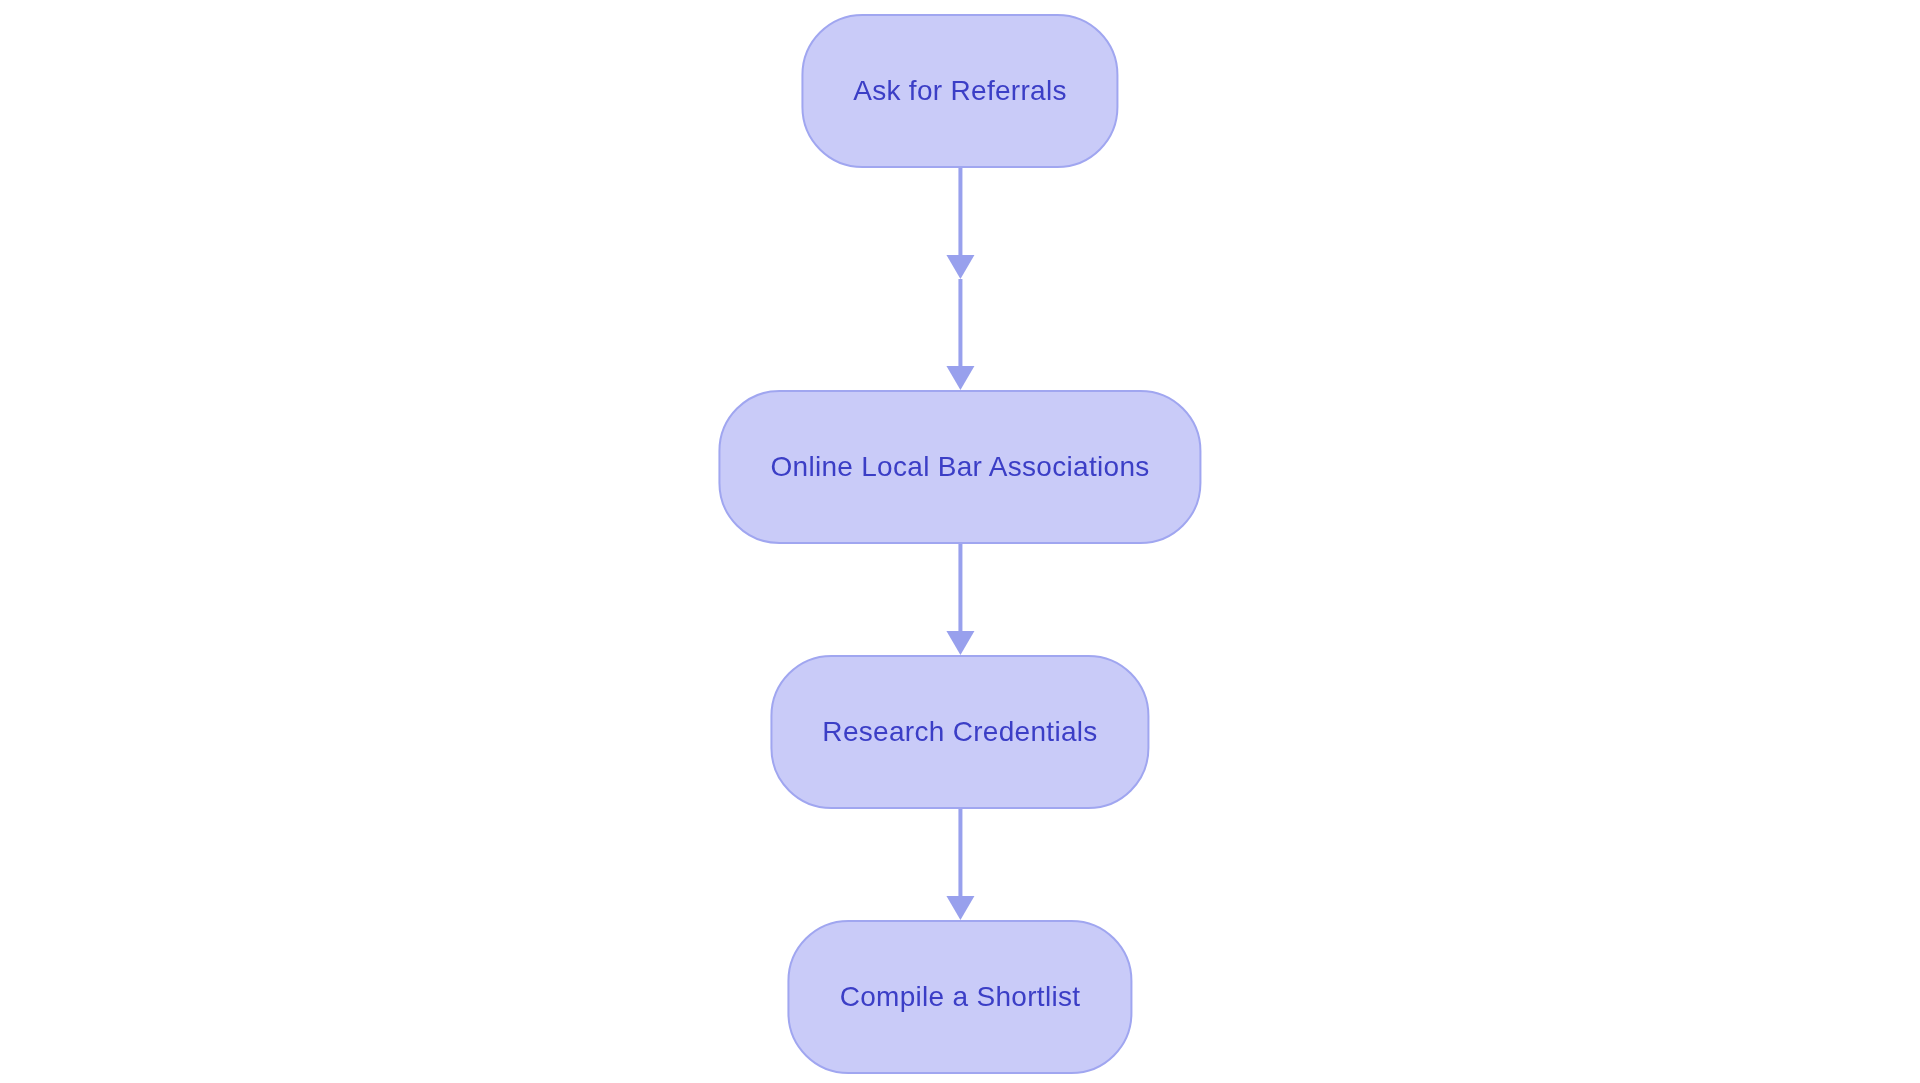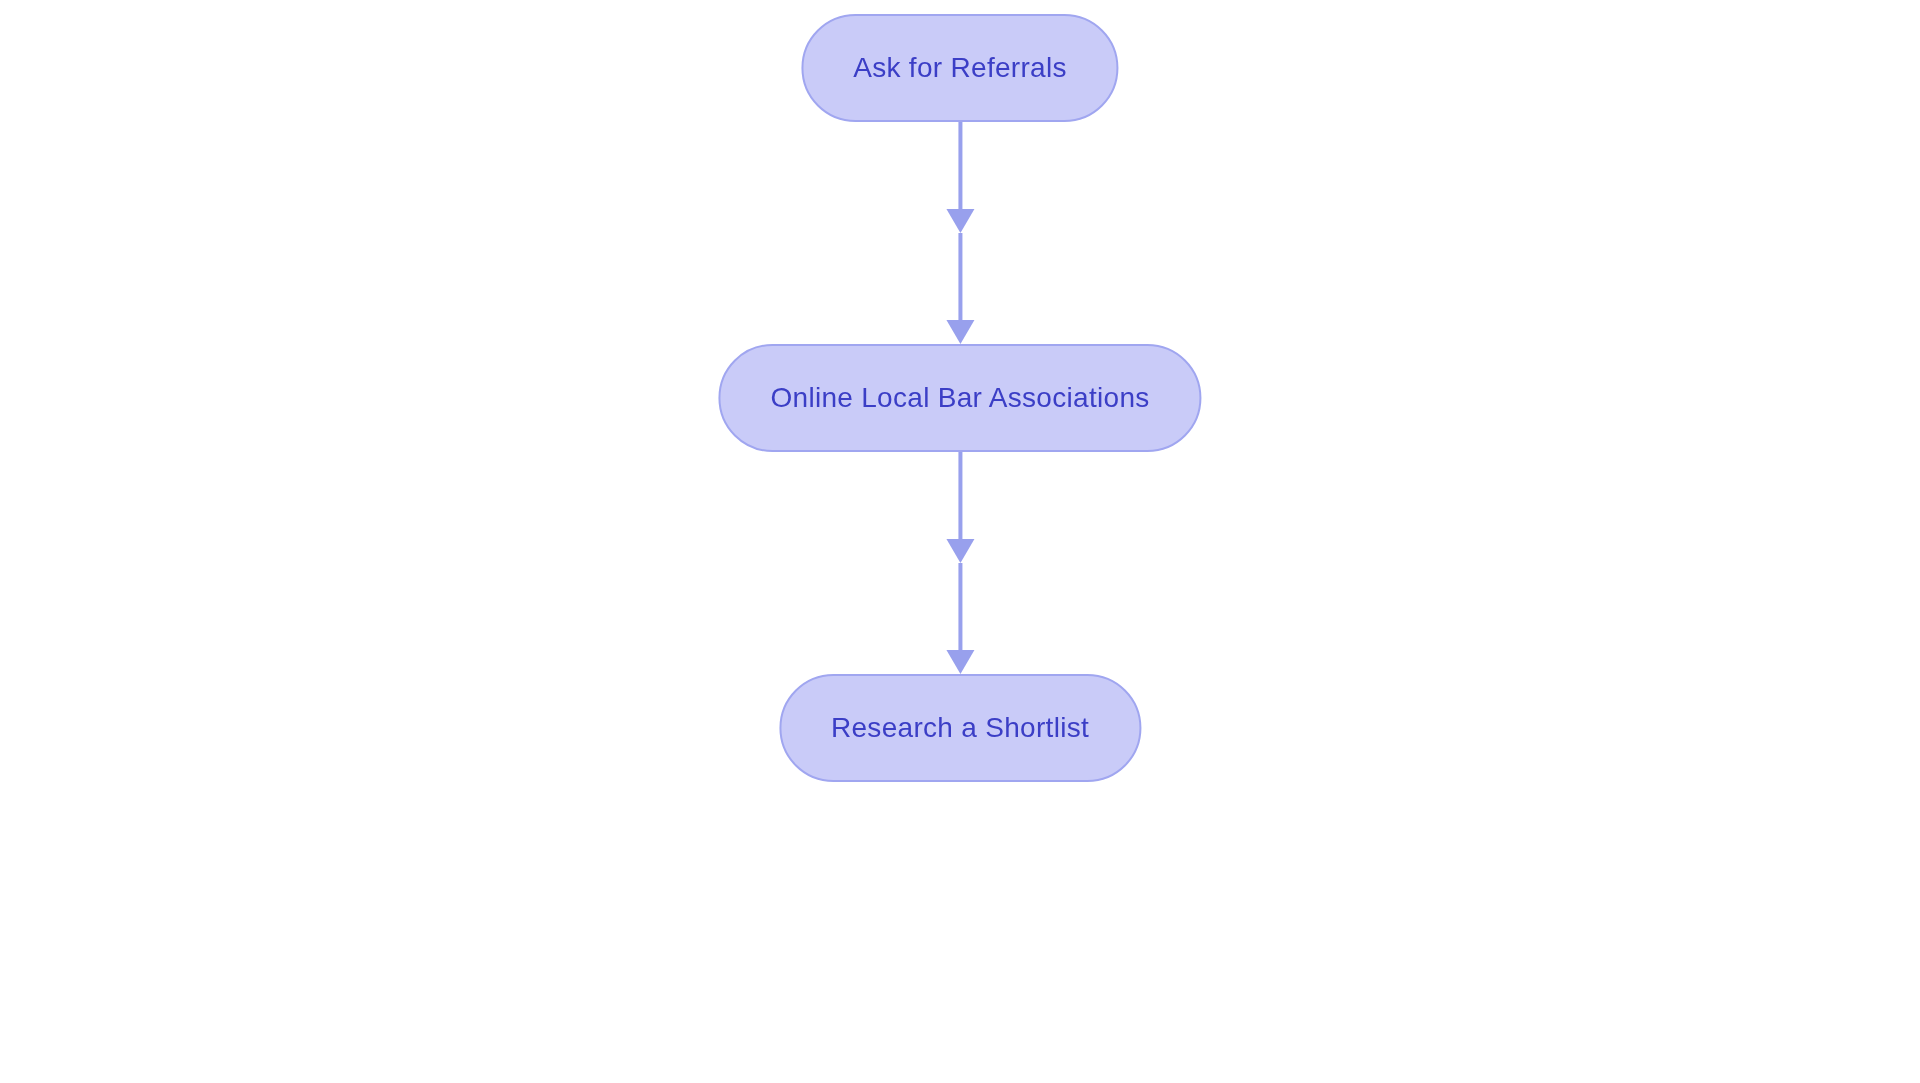--- a/index.html
+++ b/index.html
@@ -26,21 +26,21 @@
   .flow-column {
     position: absolute;
     top: 14px;
     left: 50%;
     transform: translateX(-50%);
     display: flex;
     flex-direction: column;
     align-items: center;
   }
   .node {
-    height: 108px;
+    height: 154px;
     padding: 0 50px;
     background: var(--node-fill);
     border: 2px solid var(--node-border);
     border-radius: 61px;
     display: flex;
     align-items: center;
     justify-content: flex-end;
     white-space: nowrap;
   }
   .node-label {
@@ -90,24 +90,27 @@
 
     <div class="node">
       <span class="node-label">Online Local Bar Associations</span>
     </div>
 
     <div class="connector">
       <div class="connector-line"></div>
       <div class="connector-head"></div>
     </div>
 
+    <div class="node">
+      <span class="node-label">Research Credentials</span>
+    </div>
 
     <div class="connector">
       <div class="connector-line"></div>
       <div class="connector-head"></div>
     </div>
 
     <div class="node">
-      <span class="node-label">Research a Shortlist</span>
+      <span class="node-label">Compile a Shortlist</span>
     </div>
 
   </div>
 </div>
 
 </body></html>

